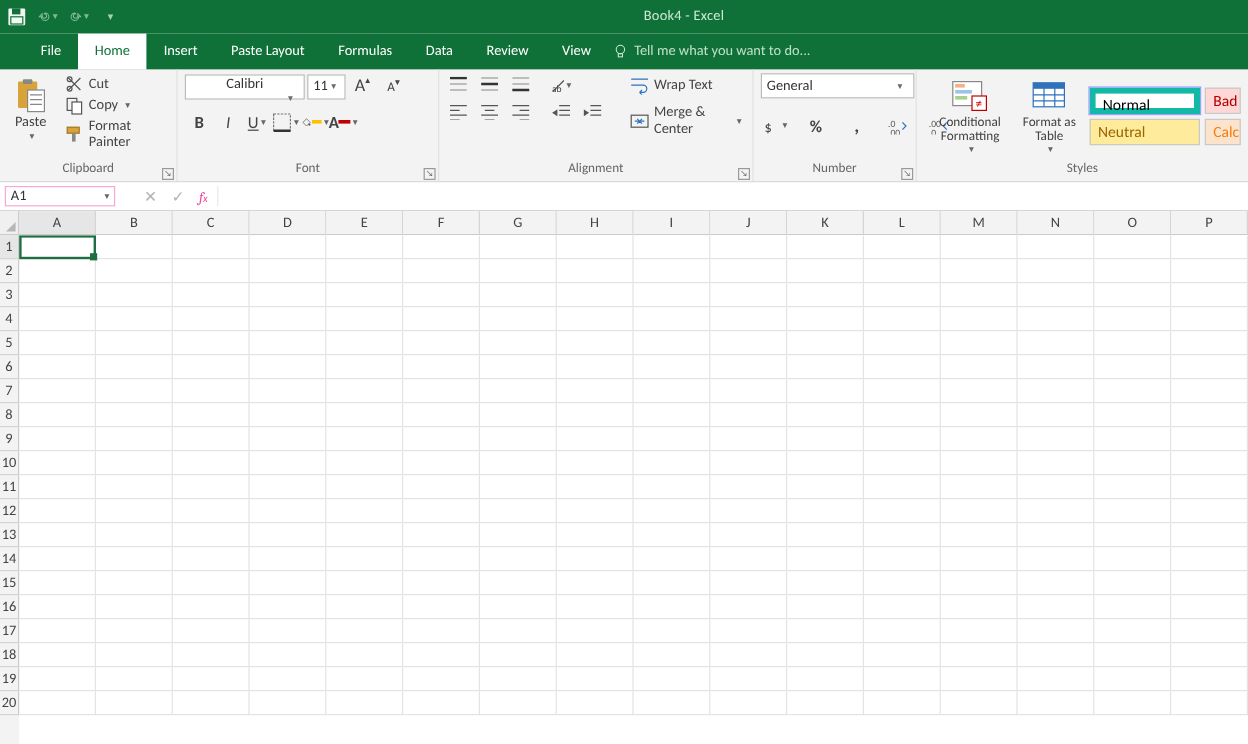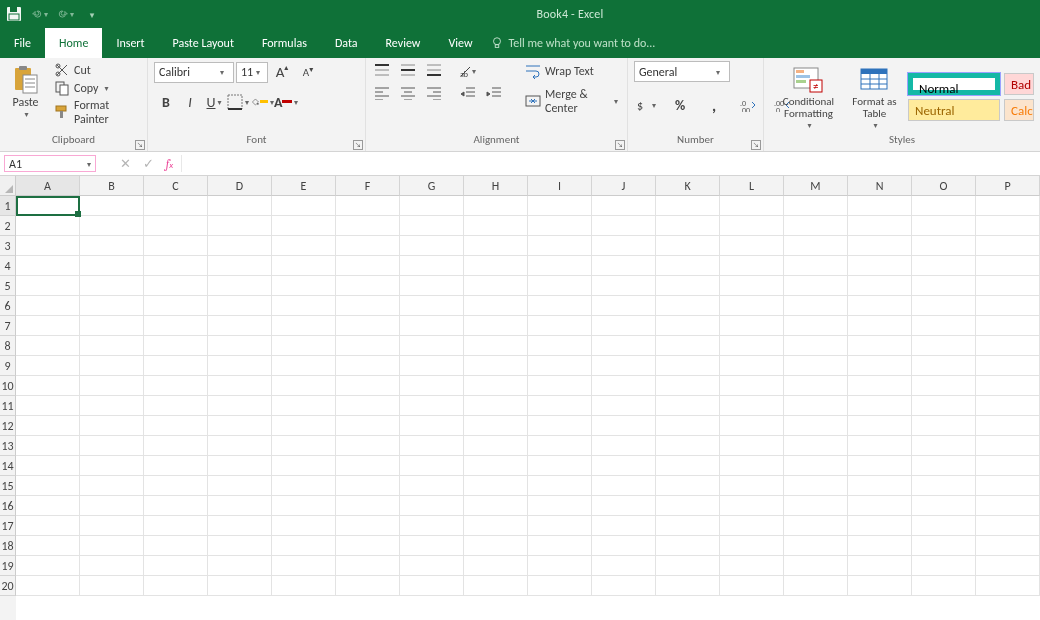--- a/index.html
+++ b/index.html
@@ -6,21 +6,21 @@
   body { width: 1040px; height: 620px; overflow: hidden; background: #fff; font-size: 12px; color: #333; }
 
   
   .qat-bar { height: 28px; background: #0f7138; display: flex; align-items: center; color: #cde8d6; }
   .qat-left { display: flex; align-items: center; padding-left: 6px; gap: 10px; }
   .qat-ic { width: 16px; height: 16px; display:flex; align-items:center; justify-content:center; }
   .qat-caret { font-size: 8px; margin-left:2px;}
   .title { flex: 1; text-align: center; font-size: 12px; letter-spacing: .2px; }
 
   
-  .tab-strip { height: 30px; background: #0f7138; display: flex; align-items: center; color: #fff; padding-left: 0; }
+  .tab-strip { height: 30px; background: #0f7138; display: flex; align-items: center; color: #fff; padding-left: 20px; }
   .tab { padding: 0 14px; height: 30px; line-height:30px; font-size: 12px; cursor: default; }
   .tab.file { padding: 0 14px; }
   .tab.active { background: #fff; color: #0f7138; }
   .tell-me { display:flex; align-items:center; color:#cde8d6; margin-left:4px; }
   .tell-me svg { margin-right:4px; }
   .tell-me-input { background:transparent; border:none; color:#bde0c7; font-size:12px; outline:none; width:200px;}
   .tell-me-input::placeholder { color:#bde0c7; }
 
   
   .ribbon { height: 94px; background: #f3f3f3; border-bottom: 1px solid #d4d4d4; display: flex; align-items: stretch; }
@@ -37,36 +37,36 @@
 
   
   .clip-left { width:42px; display:flex; flex-direction:column; align-items:center; text-align:center; font-size:12px;}
   .clip-left .ic { width:26px; height:30px; margin-top:2px;}
   .clip-right { margin-left:6px; display:flex; flex-direction:column; gap:0px; }
 
   
   .font-top { display:flex; align-items:center; gap:2px; }
   .cbx { background:#fff; border:1px solid #bcbcbc; height:21px; display:flex; align-items:center; padding:0 4px; font-size:12px;}
   .cbx .cbx-btn { width:14px; text-align:center; color:#6a6a6a; font-size:8px;}
-  .font-name { width:80px;}
+  .font-name { width:100px;flex-direction:column;}
   .font-size { width:32px;}
   .font-bot { display:flex; align-items:center; gap:0px; margin-top:8px; }
   .fb { width:24px; height:22px; display:flex; align-items:center; justify-content:center; color:#444; font-size:14px;}
   .bar-swatch { width:12px; height:3px; display:block;}
 
   
   .align-rows { display:flex; flex-direction:column; gap:6px; margin-top:2px;}
   .align-row { display:flex; gap:8px;}
   .al { width:18px; height:16px; display:flex; align-items:center; justify-content:flex-end;}
   .align-right-col { margin-left:20px; display:flex; flex-direction:column; justify-content:center; gap:4px;}
   .wrapmerge .rbtn { padding:2px 3px;}
 
   
   .num-top { display:flex; align-items:center; gap:0; }
-  .num-sel { width:96px; }
+  .num-sel { width:128px; }
   .num-bot { display:flex; gap:10px; margin-top:12px; align-items:center;}
 
   
   .swatch { border:1px solid #c9c9c9; padding:2px 6px; font-size:13px; width:92px; height:22px; line-height:18px; }
   .swatch.normal { background:#fff; color:#000; border:5px solid #14b8a6; outline:1px solid #9aa1ff;}
   .swatch.bad { background:#ffd7d7; color:#b20000;}
   .swatch.neutral { background:#ffeb9c; color:#9c6500;}
   .swatch.calc { background:#fce4cc; color:#f77d0b;}
 
   

